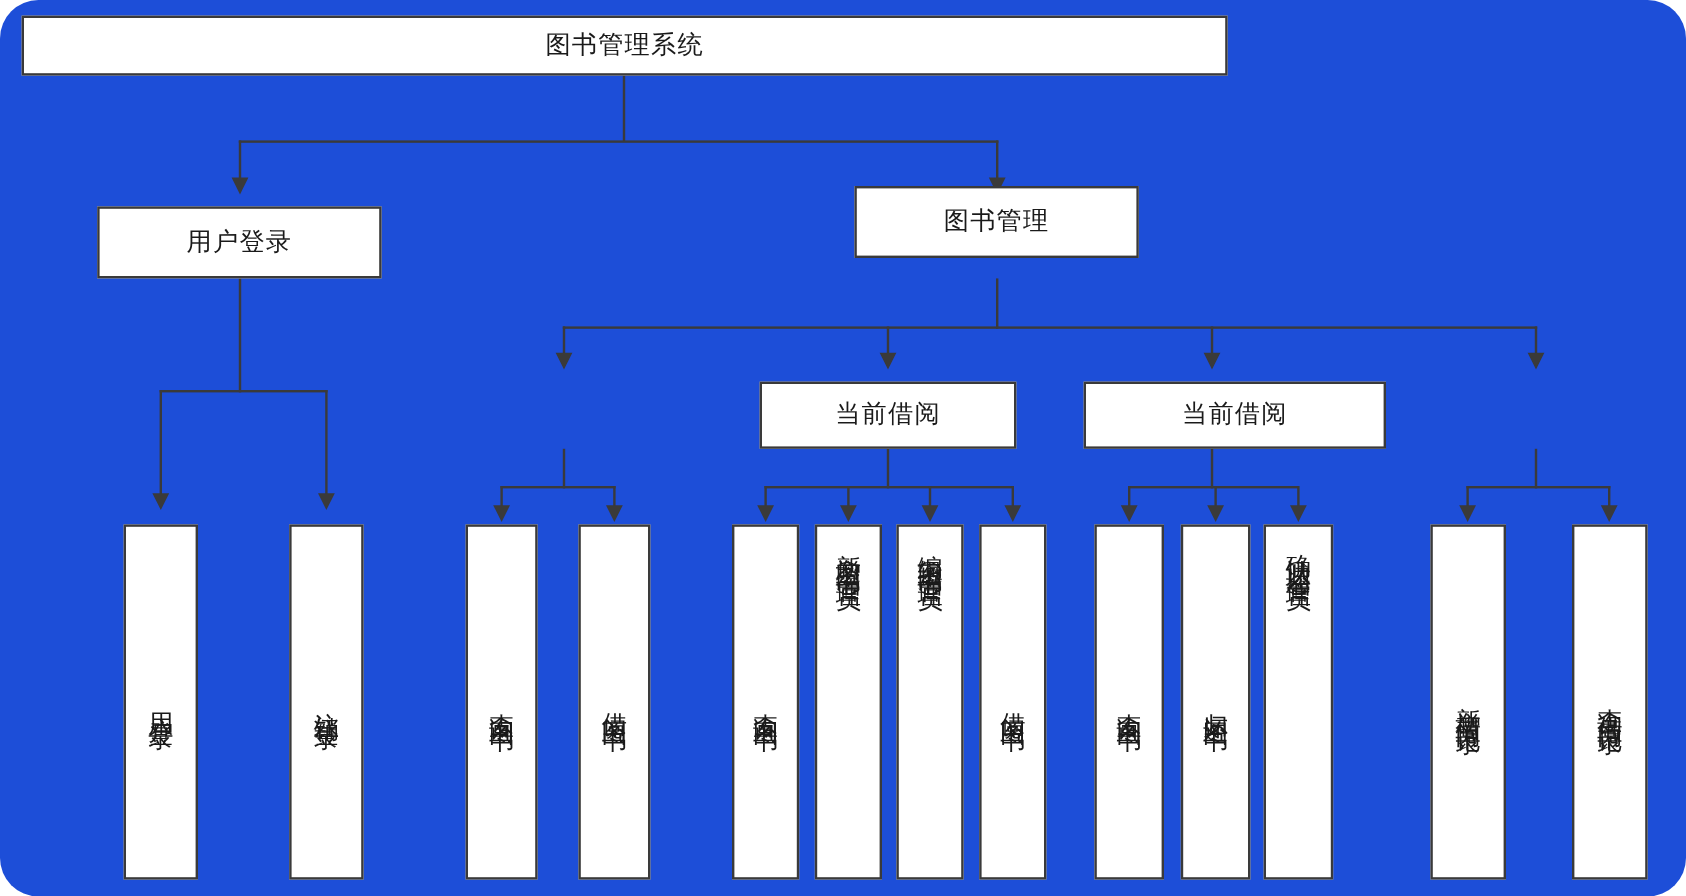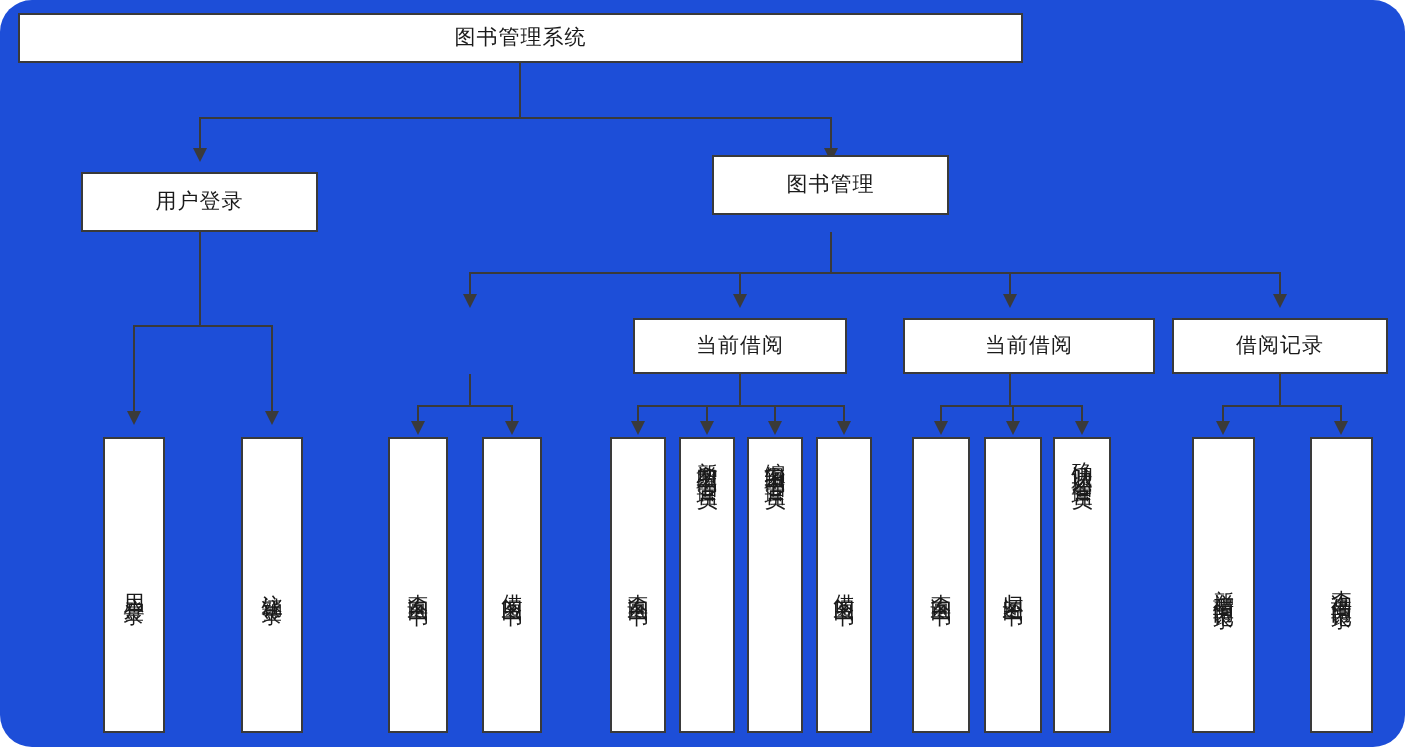--- a/index.html
+++ b/index.html
@@ -162,23 +162,20 @@
 
 
   <div class="node horiz" style="left:633px; top:318px; width:214px; height:56px;">
     <span>当前借阅</span>
   </div>
 
   <div class="node horiz" style="left:903px; top:318px; width:252px; height:56px;">
     <span>当前借阅</span>
   </div>
 
-  <div class="node horiz" style="left:1172px; top:318px; width:216px; height:56px;">
-    <span>借阅记录</span>
-  </div>
 
   <div class="node vert centered" style="left:103px; top:437px; width:62px; height:296px;">
     <span class="vtext">用户登录</span>
   </div>
 
   <div class="node vert centered" style="left:241px; top:437px; width:62px; height:296px;">
     <span class="vtext">注销登录</span>
   </div>
 
   <div class="node vert centered" style="left:388px; top:437px; width:60px; height:296px;">

